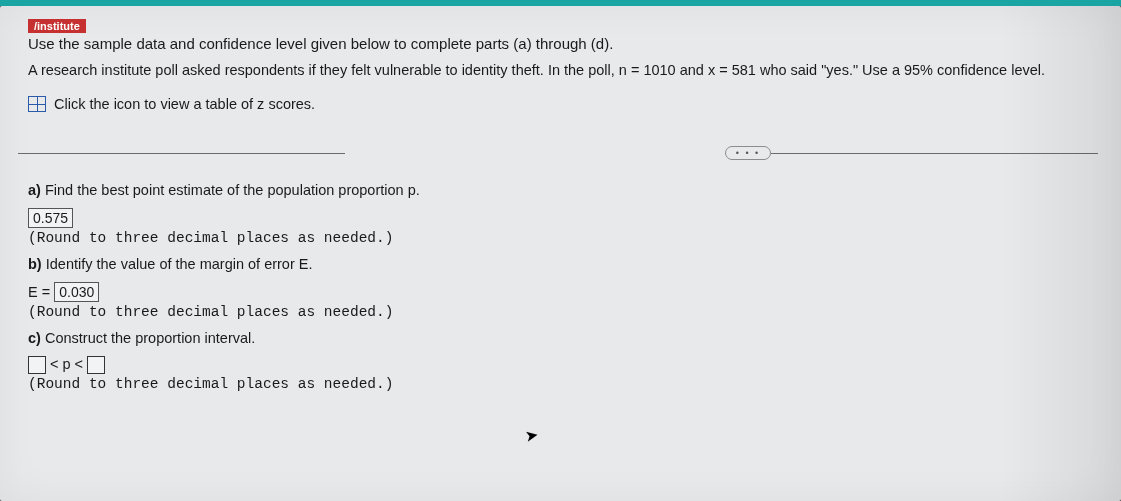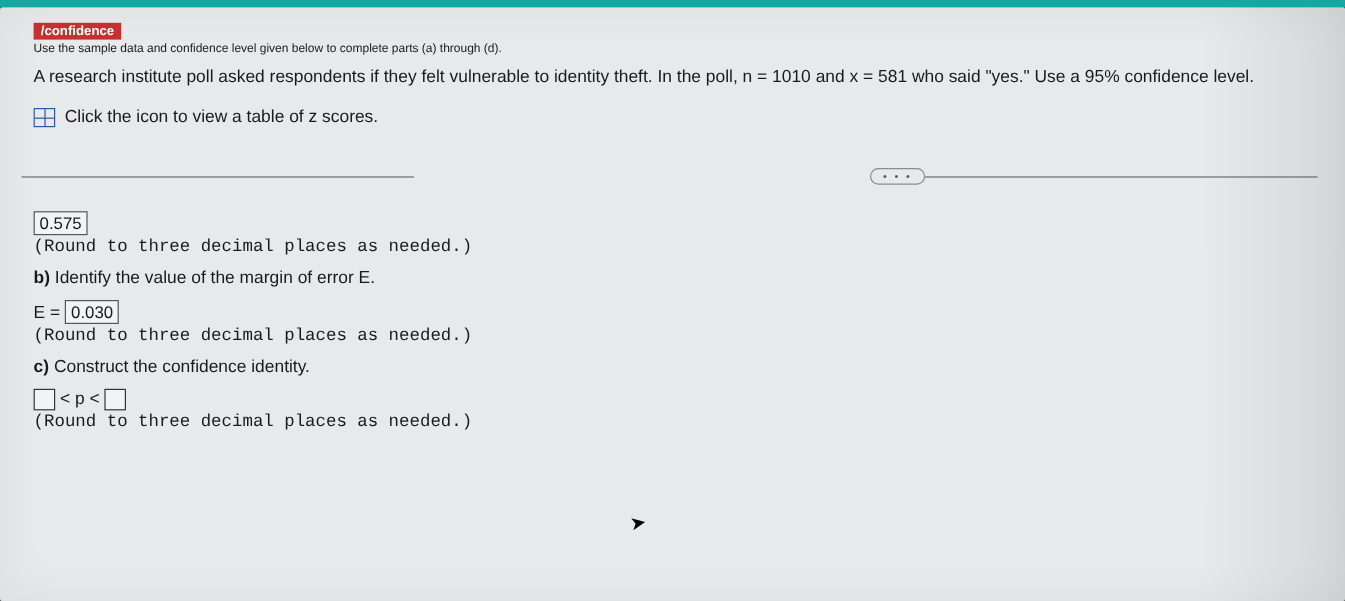--- a/index.html
+++ b/index.html
@@ -39,21 +39,21 @@
   .tag {
     display: inline-block;
     background: #c73030;
     color: #fff;
     font-size: 11px;
     font-weight: bold;
     padding: 1px 6px;
     margin-bottom: 2px;
   }
   .intro {
-    font-size: 10px;
+    font-size: 15px;
     margin: 0 0 10px 0;
   }
   .detail {
     font-size: 14.5px;
     margin: 0 0 18px 0;
   }
   .zlink-row {
     display: flex;
     align-items: center;
     gap: 8px;
@@ -144,52 +144,56 @@
     color: #000;
     transform: rotate(-10deg);
   }
 </style>
 </head>
 <body>
 
 <div class="teal-bar"></div>
 <div class="page">
 
-  <span class="tag">/confidence</span>
+  <span class="tag">/institute</span>
   <div class="intro">Use the sample data and confidence level given below to complete parts (a) through (d).</div>
   <div class="detail">A research institute poll asked respondents if they felt vulnerable to identity theft. In the poll, n = 1010 and x = 581 who said "yes." Use a 95% confidence level.</div>
 
   <div class="zlink-row">
     <span class="table-icon"></span>
     <span class="zlink">Click the icon to view a table of z scores.</span>
   </div>
 
   <div class="divider-wrap">
     <div class="divider-line"></div>
     <div class="divider-pill">• • •</div>
     <div class="divider-line"></div>
   </div>
 
+  <div class="part">
+    <b>a)</b>
+    <span>Find the best point estimate of the population proportion p.</span>
+  </div>
   <div class="inline-row">
     <span class="answer-box">0.575</span>
   </div>
   <div class="round-note">(Round to three decimal places as needed.)</div>
 
   <div class="part">
     <b>b)</b>
     <span>Identify the value of the margin of error E.</span>
   </div>
   <div class="inline-row">
     <span>E = </span><span class="answer-box">0.030</span>
   </div>
   <div class="round-note">(Round to three decimal places as needed.)</div>
 
   <div class="part">
     <b>c)</b>
-    <span>Construct the confidence identity.</span>
+    <span>Construct the proportion interval.</span>
   </div>
   <div class="inline-row">
     <span class="empty-box"></span><span> &lt; p &lt; </span><span class="empty-box"></span>
   </div>
   <div class="round-note">(Round to three decimal places as needed.)</div>
 
   <div class="cursor">➤</div>
 </div>
 
 </body></html>

